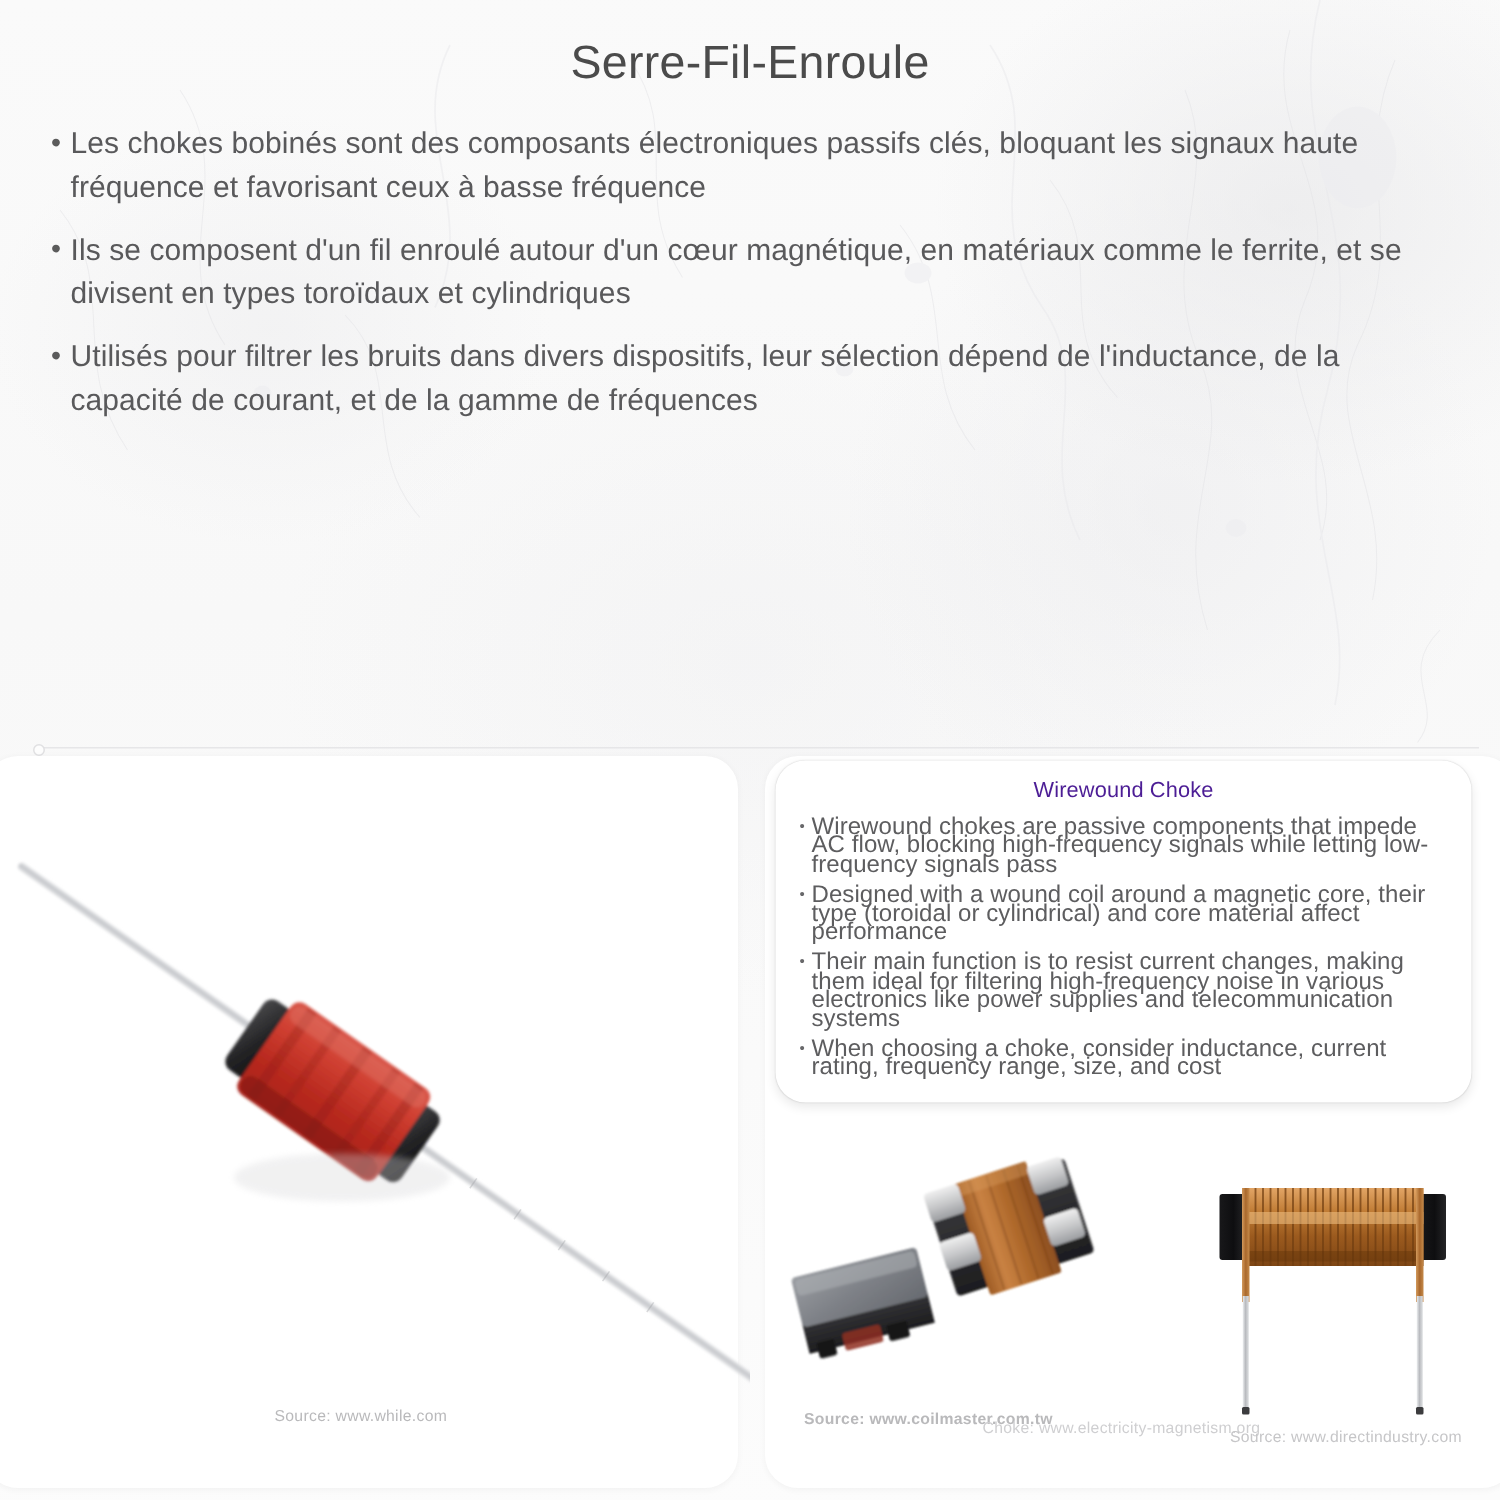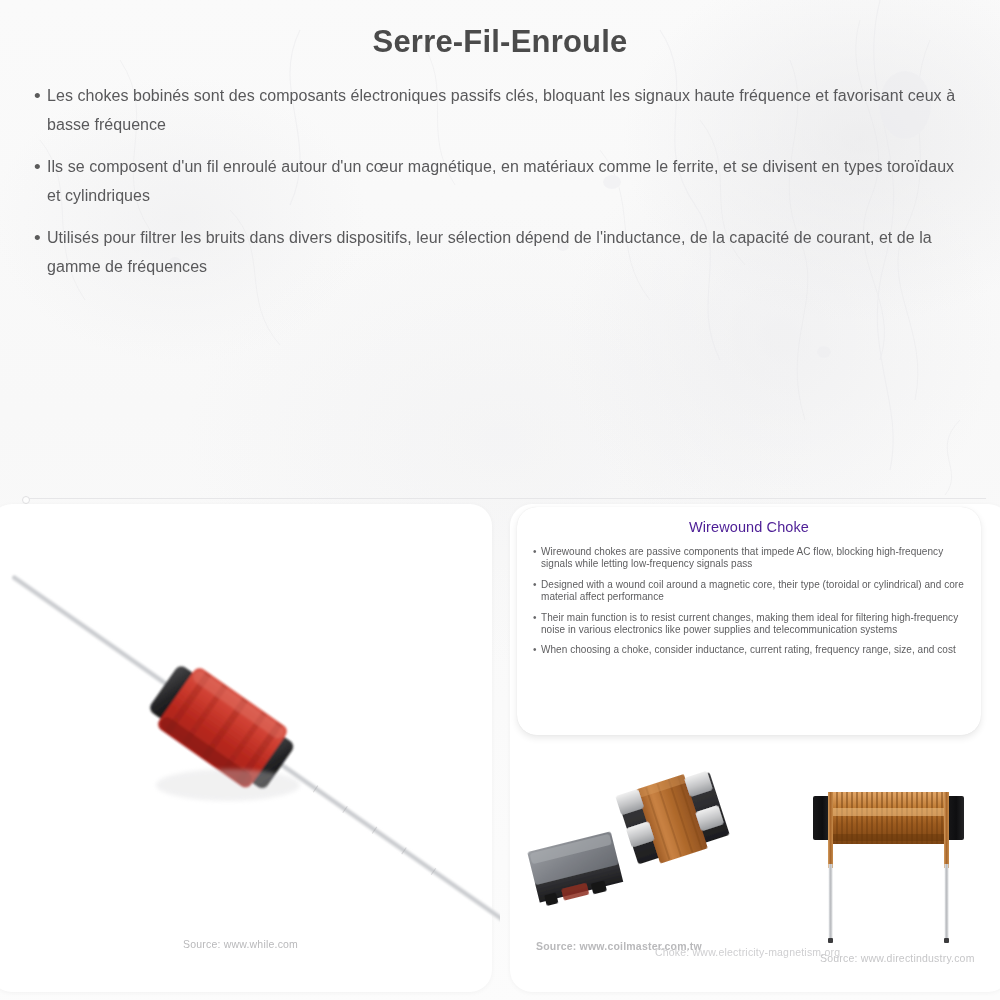--- a/index.html
+++ b/index.html
@@ -20,36 +20,36 @@
       radial-gradient(ellipse 420px 300px at 50% 44%, rgba(236,236,238,.32), rgba(255,255,255,0) 75%),
       linear-gradient(178deg,#fafafa 0%,#f8f8f8 40%,#fcfcfc 100%);
   }
   
   #veins{position:absolute;inset:0;pointer-events:none;opacity:.5;}
 
   
   .title{
     position:absolute;left:0;right:0;top:24px;
     text-align:center;
-    font-size:31px;font-weight:700;letter-spacing:.2px;
+    font-size:31px;font-weight:400;letter-spacing:.2px;
     color:#4b4b4b;
   }
   .bullets{
     position:absolute;left:34px;top:82px;width:930px;
   }
   .bullet{
     display:flex;align-items:flex-start;
     margin-bottom:14px;
   }
   .bullet .dot{
     flex:0 0 auto;width:13px;
     color:#5b5b5b;font-size:19px;line-height:28.5px;
   }
   .bullet .btxt{
-    font-size:16px;line-height:28.5px;color:#59595b;
+    font-size:20px;line-height:28.5px;color:#59595b;
     letter-spacing:.05px;
   }
 
   
   .divider{
     position:absolute;left:25px;right:14px;top:498px;height:1px;
     background:#e6e6e8;
   }
   .divider:before{
     content:"";position:absolute;left:-3px;top:-2.5px;
@@ -90,21 +90,21 @@
   #info-card .ct{
     text-align:center;margin-top:12px;
     font-size:14.5px;color:#4c1d95;font-weight:400;letter-spacing:.1px;
   }
   #info-card .clist{margin:11px 14px 0 16px;}
   #info-card .cb{display:flex;align-items:flex-start;margin-bottom:8px;}
   #info-card .cb .dot{
     flex:0 0 auto;width:8px;color:#68686a;font-size:10px;line-height:12.4px;
   }
   #info-card .cb .t{
-    font-size:10px;line-height:12.4px;color:#5d5d5f;letter-spacing:.05px;
+    font-size:16px;line-height:12.4px;color:#5d5d5f;letter-spacing:.05px;
   }
 
   
   .photo{position:absolute;}
   #axial-inductor{left:0;top:510px;width:500px;height:470px;}
   #smd-pair{left:522px;top:762px;width:240px;height:185px;}
   #coil-photo{left:795px;top:768px;width:190px;height:185px;}
 </style>
 </head>
 <body>

